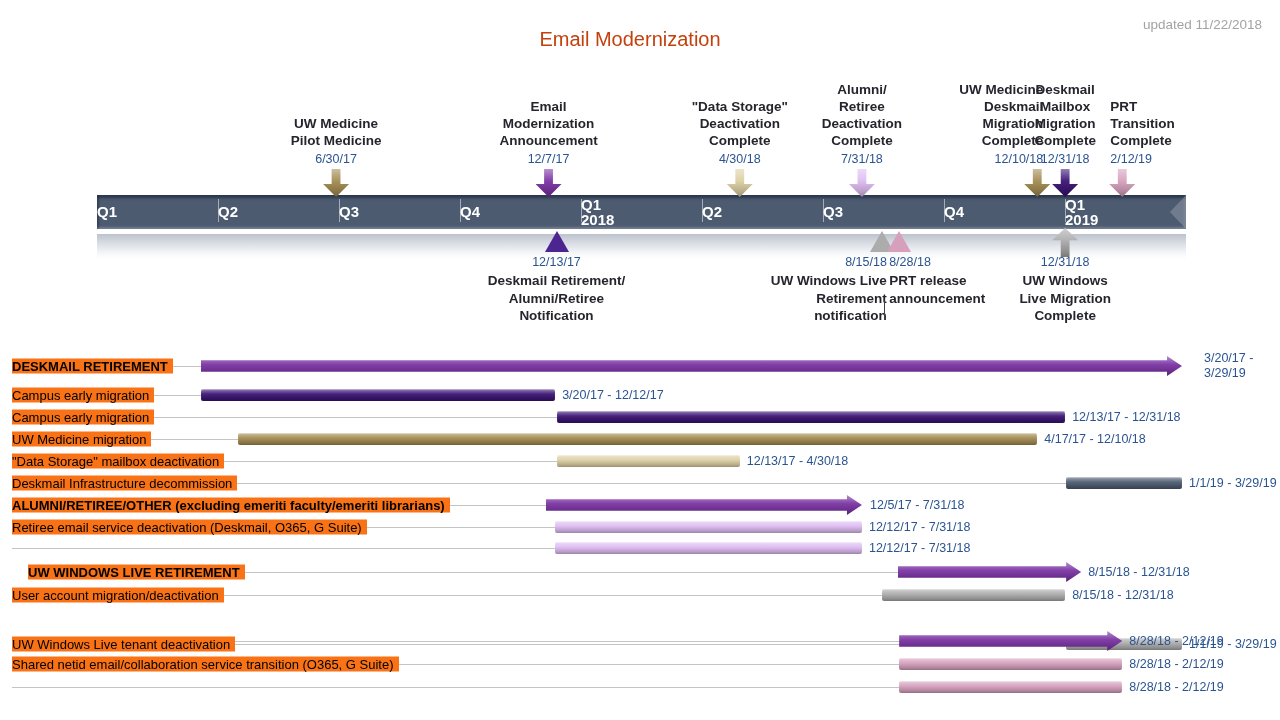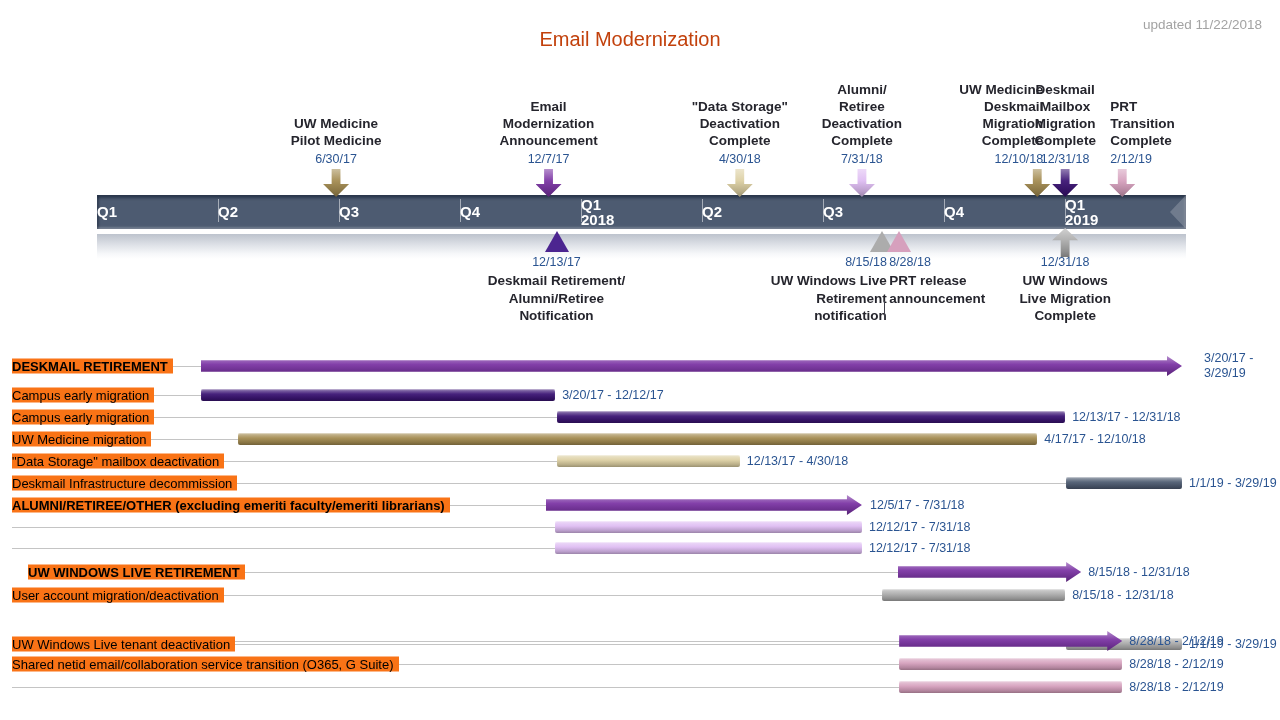--- a/index.html
+++ b/index.html
@@ -219,20 +219,21 @@
         <div class="gdate" style="left: 1189.02px;">1/1/19 - 3/29/19</div>
       </div>
       <div class="grow" style="top: 494px;">
         <div class="gline" style="left: 12px; width: 536.88px;"></div>
         <div class="glabel b">ALUMNI/RETIREE/OTHER  (excluding emeriti faculty/emeriti librarians)</div>
         <div class="gbar arrow" style="left: 545.88px; width: 316.076px; background: linear-gradient(rgb(182, 143, 205) 0%, rgb(131, 64, 169) 42%, rgb(103, 44, 138) 80%, rgb(86, 36, 115) 100%);"></div>
         <div class="gdate" style="left: 870px;">12/5/17 - 7/31/18</div>
       </div>
       <div class="grow" style="top: 516px;">
         <div class="gline" style="left: 12px; width: 546.177px;"></div>
+        <div class="glabel">Retiree email service deactivation (Deskmail, O365, G Suite)</div>
         <div class="gbar" style="left: 555.177px; width: 306.779px; background: linear-gradient(rgb(237, 218, 248) 0%, rgb(224, 192, 243) 42%, rgb(186, 158, 203) 80%, rgb(155, 132, 169) 100%);"></div>
         <div class="gdate" style="left: 868.956px;">12/12/17 - 7/31/18</div>
       </div>
       <div class="grow" style="top: 537px;">
         <div class="gline" style="left: 12px; width: 546.177px;"></div>
         <div class="gbar" style="left: 555.177px; width: 306.779px; background: linear-gradient(rgb(237, 218, 248) 0%, rgb(224, 192, 243) 42%, rgb(186, 158, 203) 80%, rgb(155, 132, 169) 100%);"></div>
         <div class="gdate" style="left: 868.956px;">12/12/17 - 7/31/18</div>
       </div>
       <div class="grow" style="top: 561px; margin-left: 16px;">
         <div class="gline" style="left: 12px; width: 872.877px;"></div>

